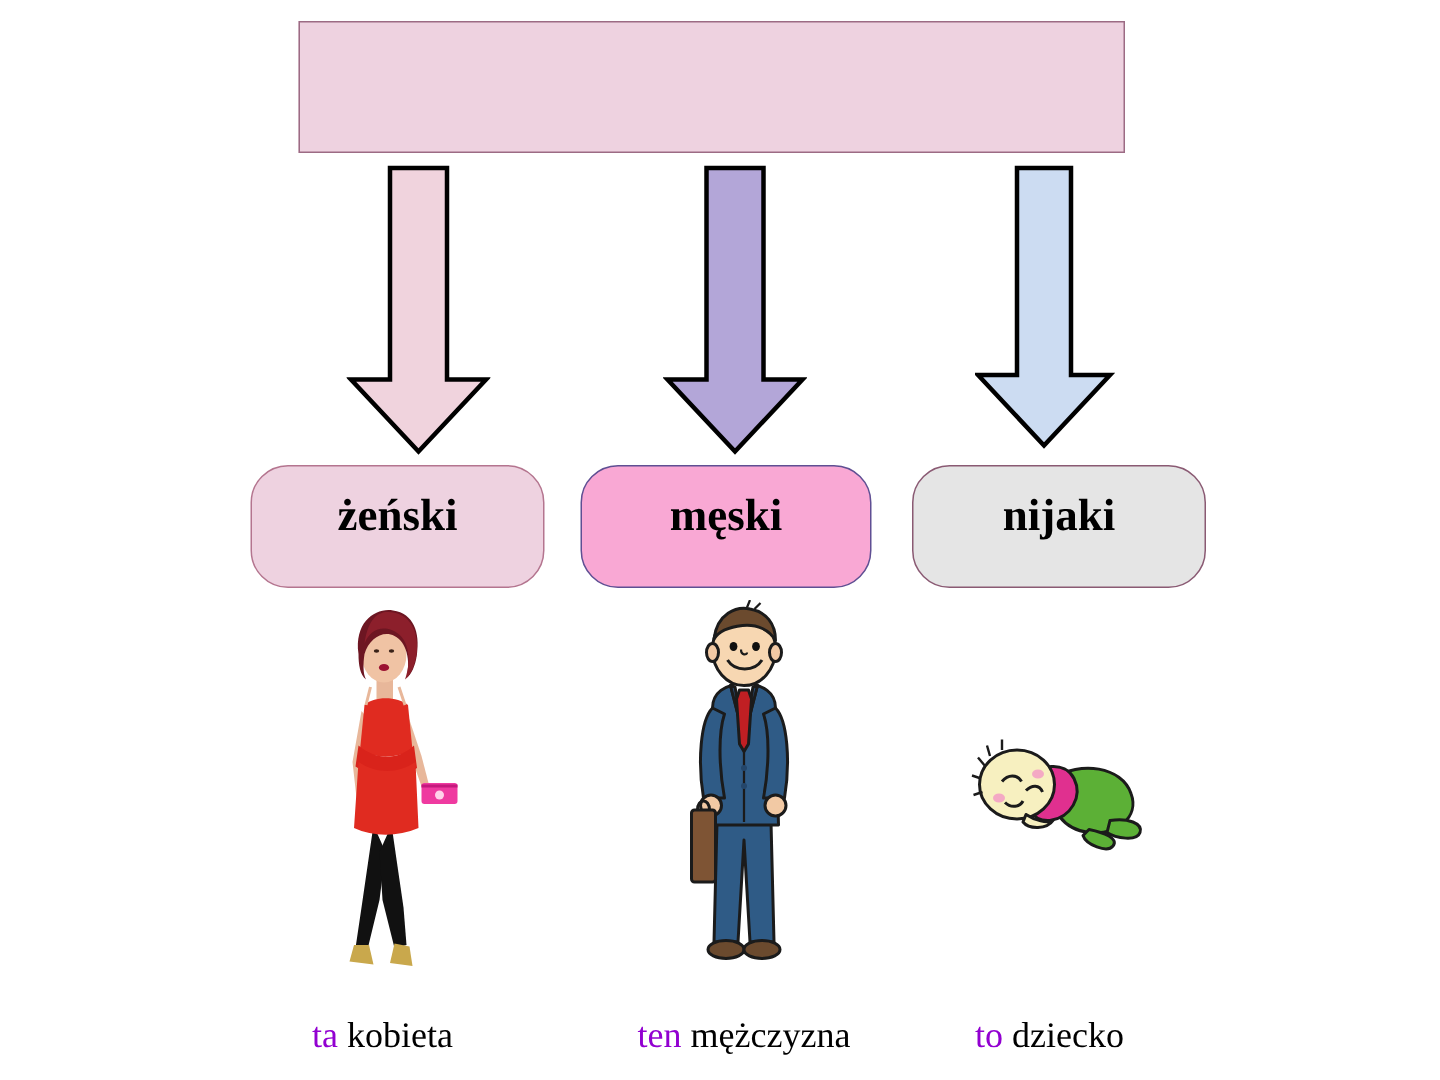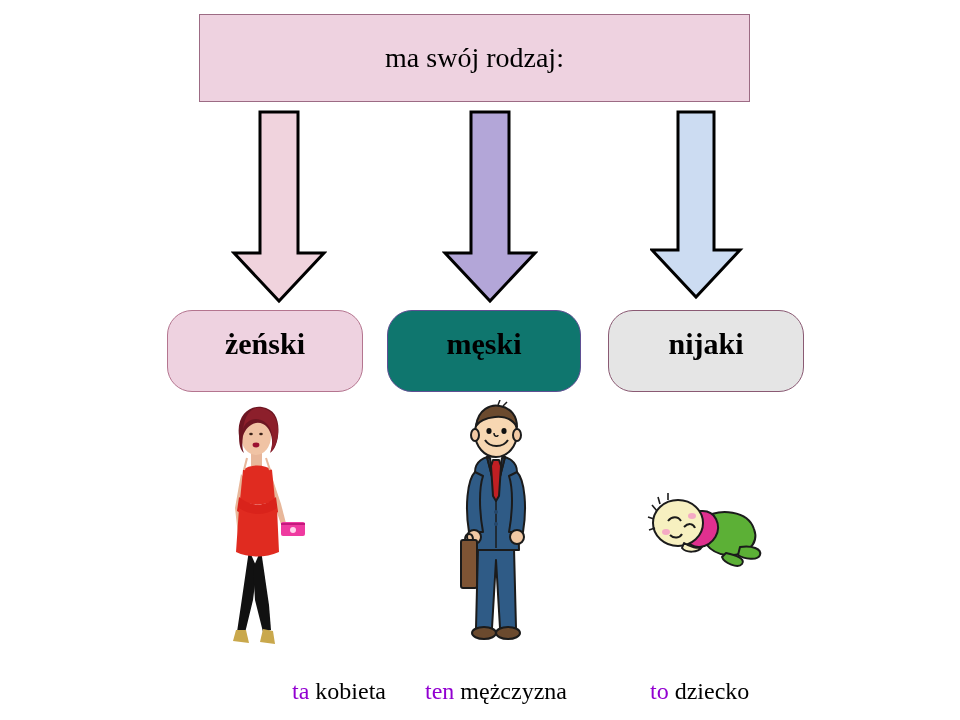--- a/index.html
+++ b/index.html
@@ -67,21 +67,21 @@
     color: #000000;
     border-radius: 25px;
   }
   #box-feminine {
     left: 167px; top: 310px; width: 196px; height: 82px;
     background: #eed2e0;
     border: 1px solid #b4758f;
   }
   #box-masculine {
     left: 387px; top: 310px; width: 194px; height: 82px;
-    background: #0f766e;
+    background: #f9a8d4;
     border: 1px solid #5f4f93;
   }
   #box-neuter {
     left: 608px; top: 310px; width: 196px; height: 82px;
     background: #e5e5e5;
     border: 1px solid #8a5a73;
   }
 
   
   .figure { position: absolute; }
@@ -92,29 +92,28 @@
 
   
   .caption {
     position: absolute;
     top: 678px;
     font-size: 24px;
     color: #000000;
     white-space: nowrap;
   }
   .caption .pronoun { color: #9200d1; }
-  #caption-feminine  { left: 196px; width: 190px; text-align: right; }
+  #caption-feminine  { left: 208px; width: 190px; text-align: left; }
   #caption-masculine { left: 396px; width: 200px; text-align: center; }
   #caption-neuter    { left: 650px; width: 190px; }
 </style>
 </head>
 <body>
 
 <div class="title-box">
-  <div class="title-sub">ma swój rodzaj:</div>
 </div>
 
 <div class="arrow" id="arrow-feminine">
   <svg viewBox="0 0 96 194" width="96" height="194" aria-hidden="true">
     <polygon points="29,2 67,2 67,143 93,143 48,191 3,143 29,143" fill="#f0d3dd" stroke="#000000" stroke-width="3" stroke-linejoin="miter"></polygon>
   </svg>
 </div>
 
 <div class="arrow" id="arrow-masculine">
   <svg viewBox="0 0 96 194" width="96" height="194" aria-hidden="true">

